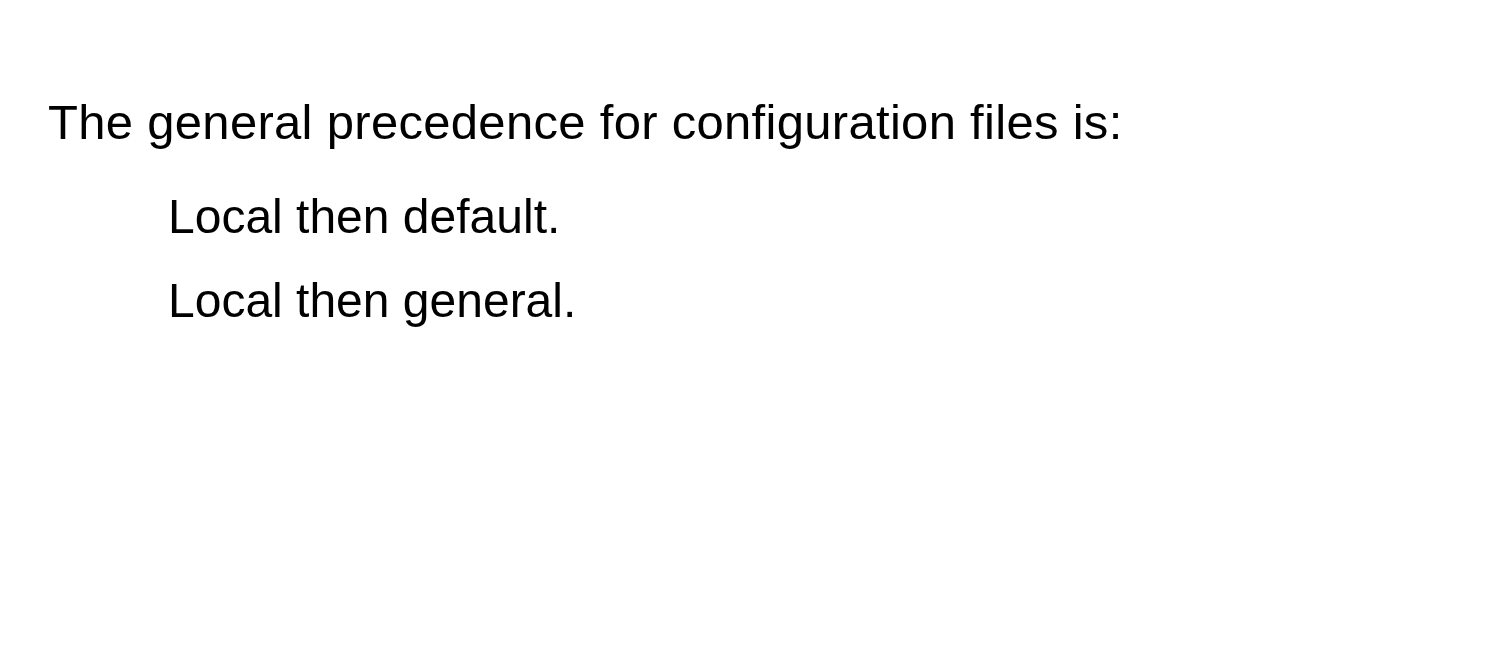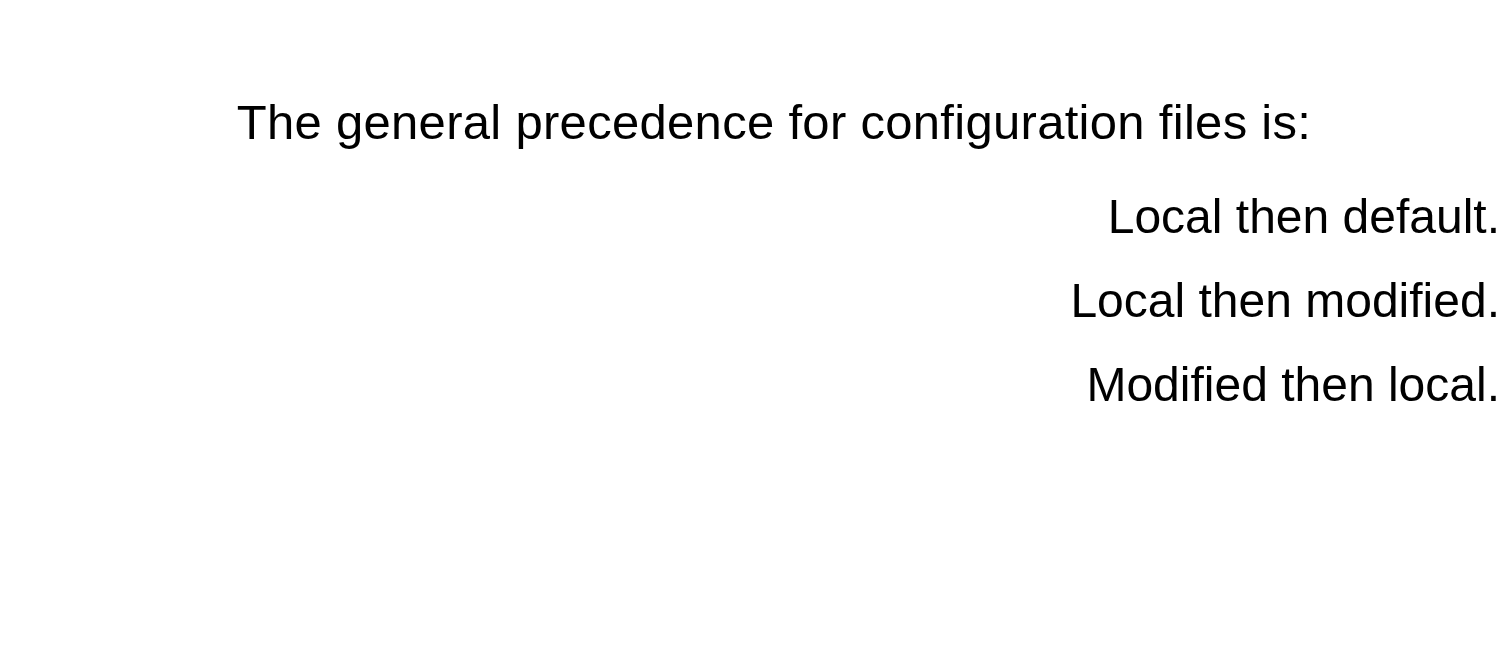--- a/index.html
+++ b/index.html
@@ -13,34 +13,31 @@
       background: #ffffff;
       font-family: Arial, Helvetica, sans-serif;
       color: #000000;
       padding-top: 88px;
       padding-left: 48px;
     }
     .question-text {
       font-size: 49px;
       line-height: 1.4;
       letter-spacing: 0.3px;
-      text-align: center;
     }
     .options-container {
       padding-left: 120px;
       padding-top: 18px;
-      text-align: right;
     }
     .option-item {
       font-size: 48px;
       line-height: 1.75;
     }
   </style>
 </head>
 <body>
 
 <div class="question-text">The general precedence for configuration files is:</div>
 
 <div class="options-container">
   <div class="option-item">Local then default.</div>
-  <div class="option-item">Local then modified.</div>
-  <div class="option-item">Modified then local.</div>
+  <div class="option-item">Local then general.</div>
 </div>
 
 </body></html>

